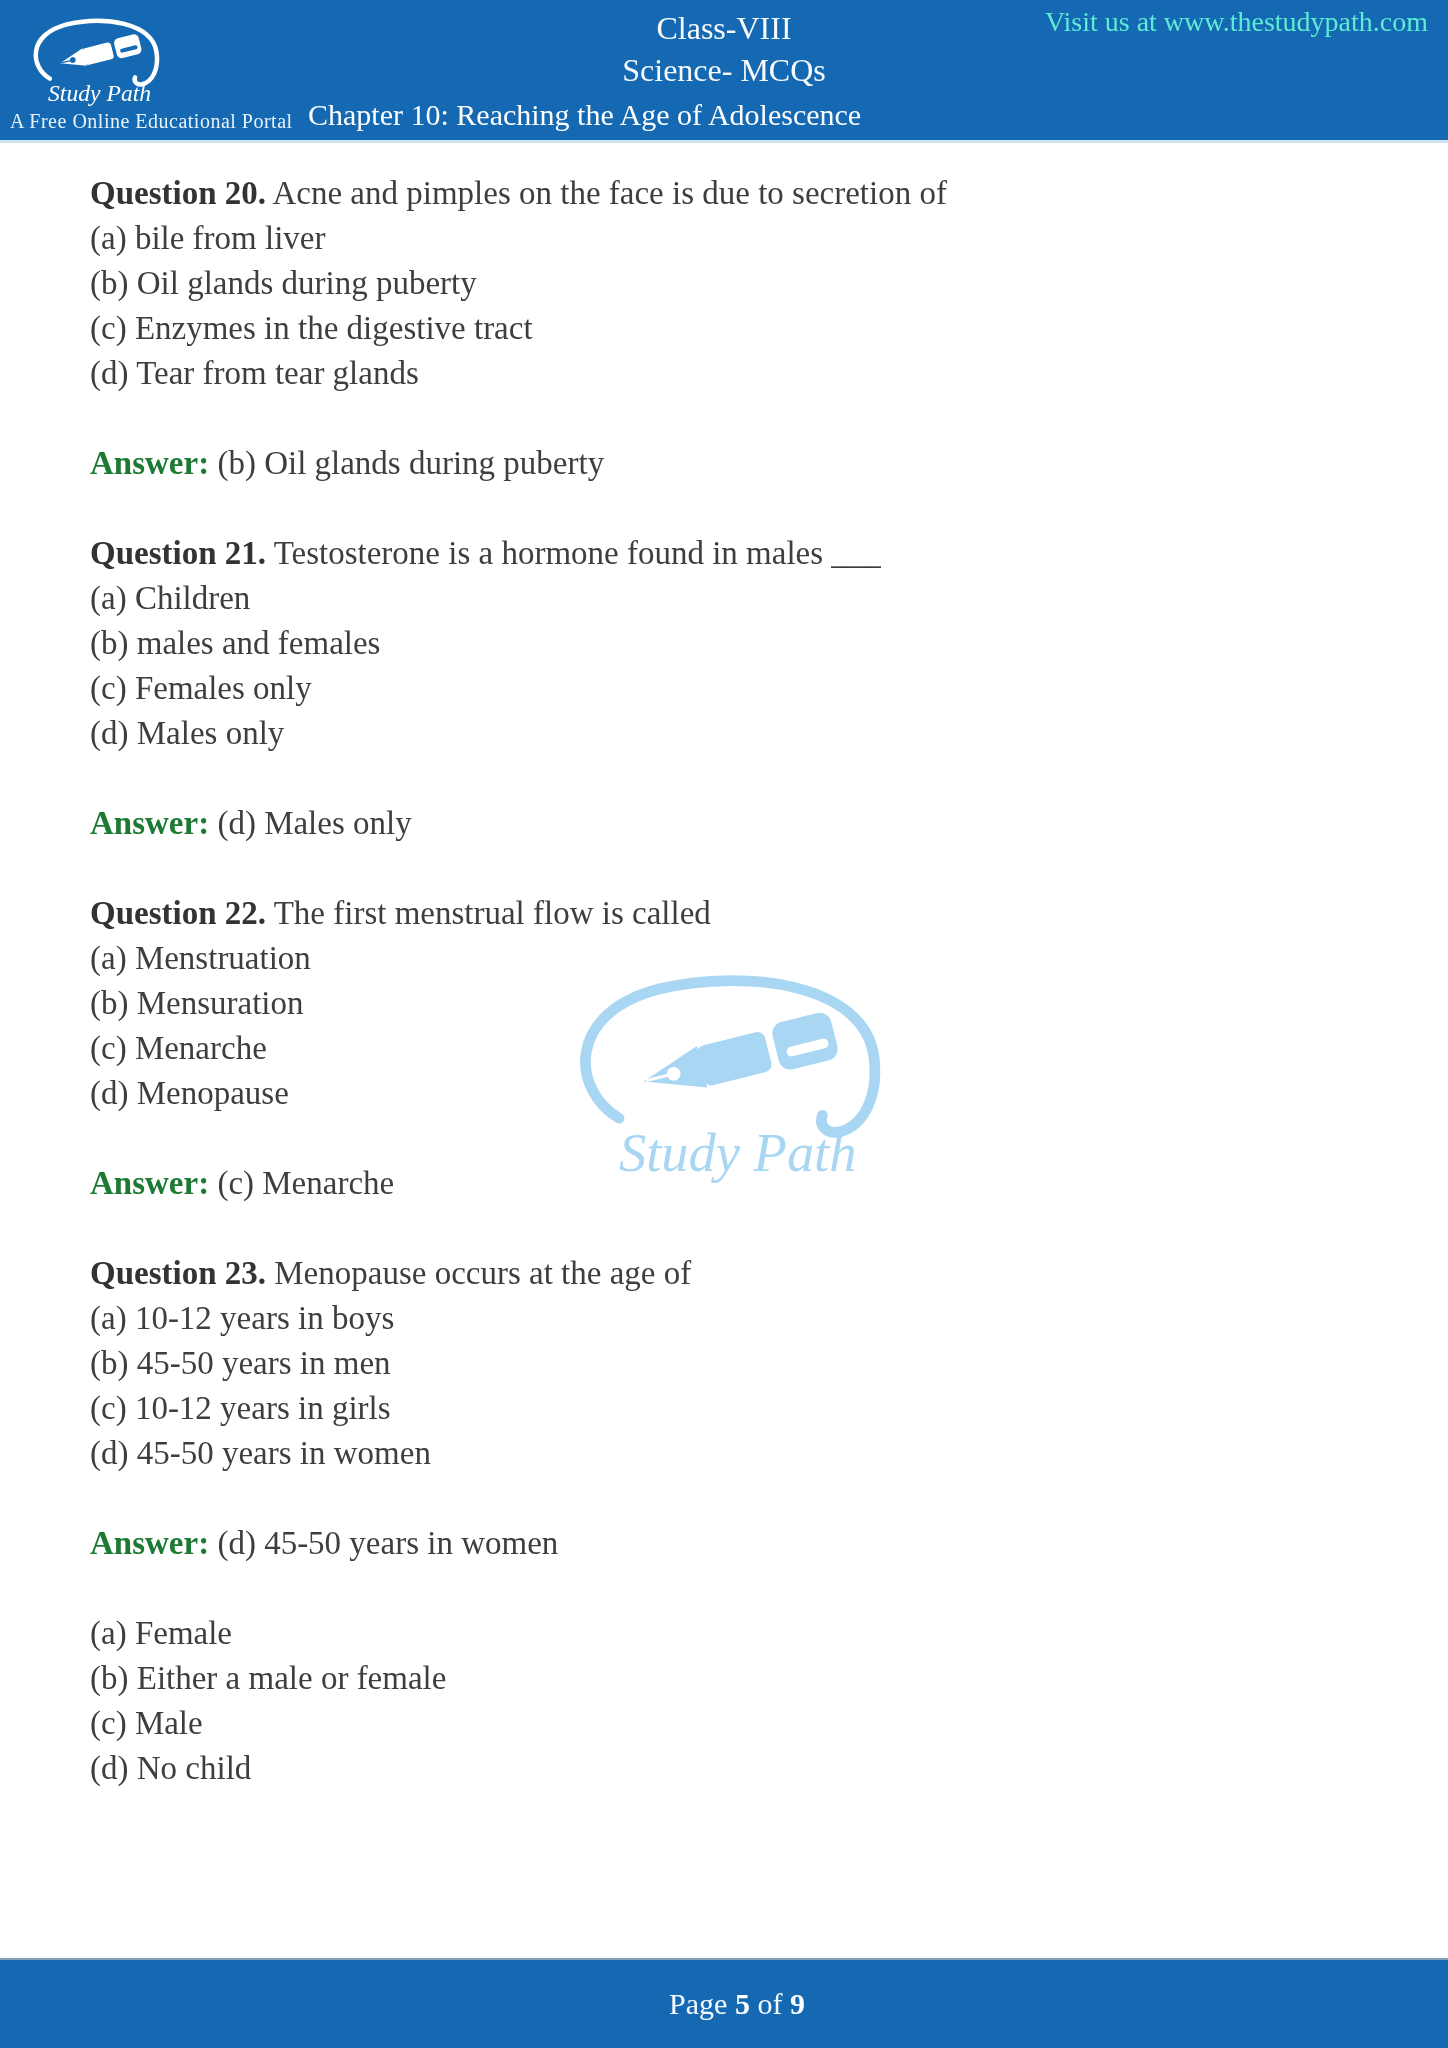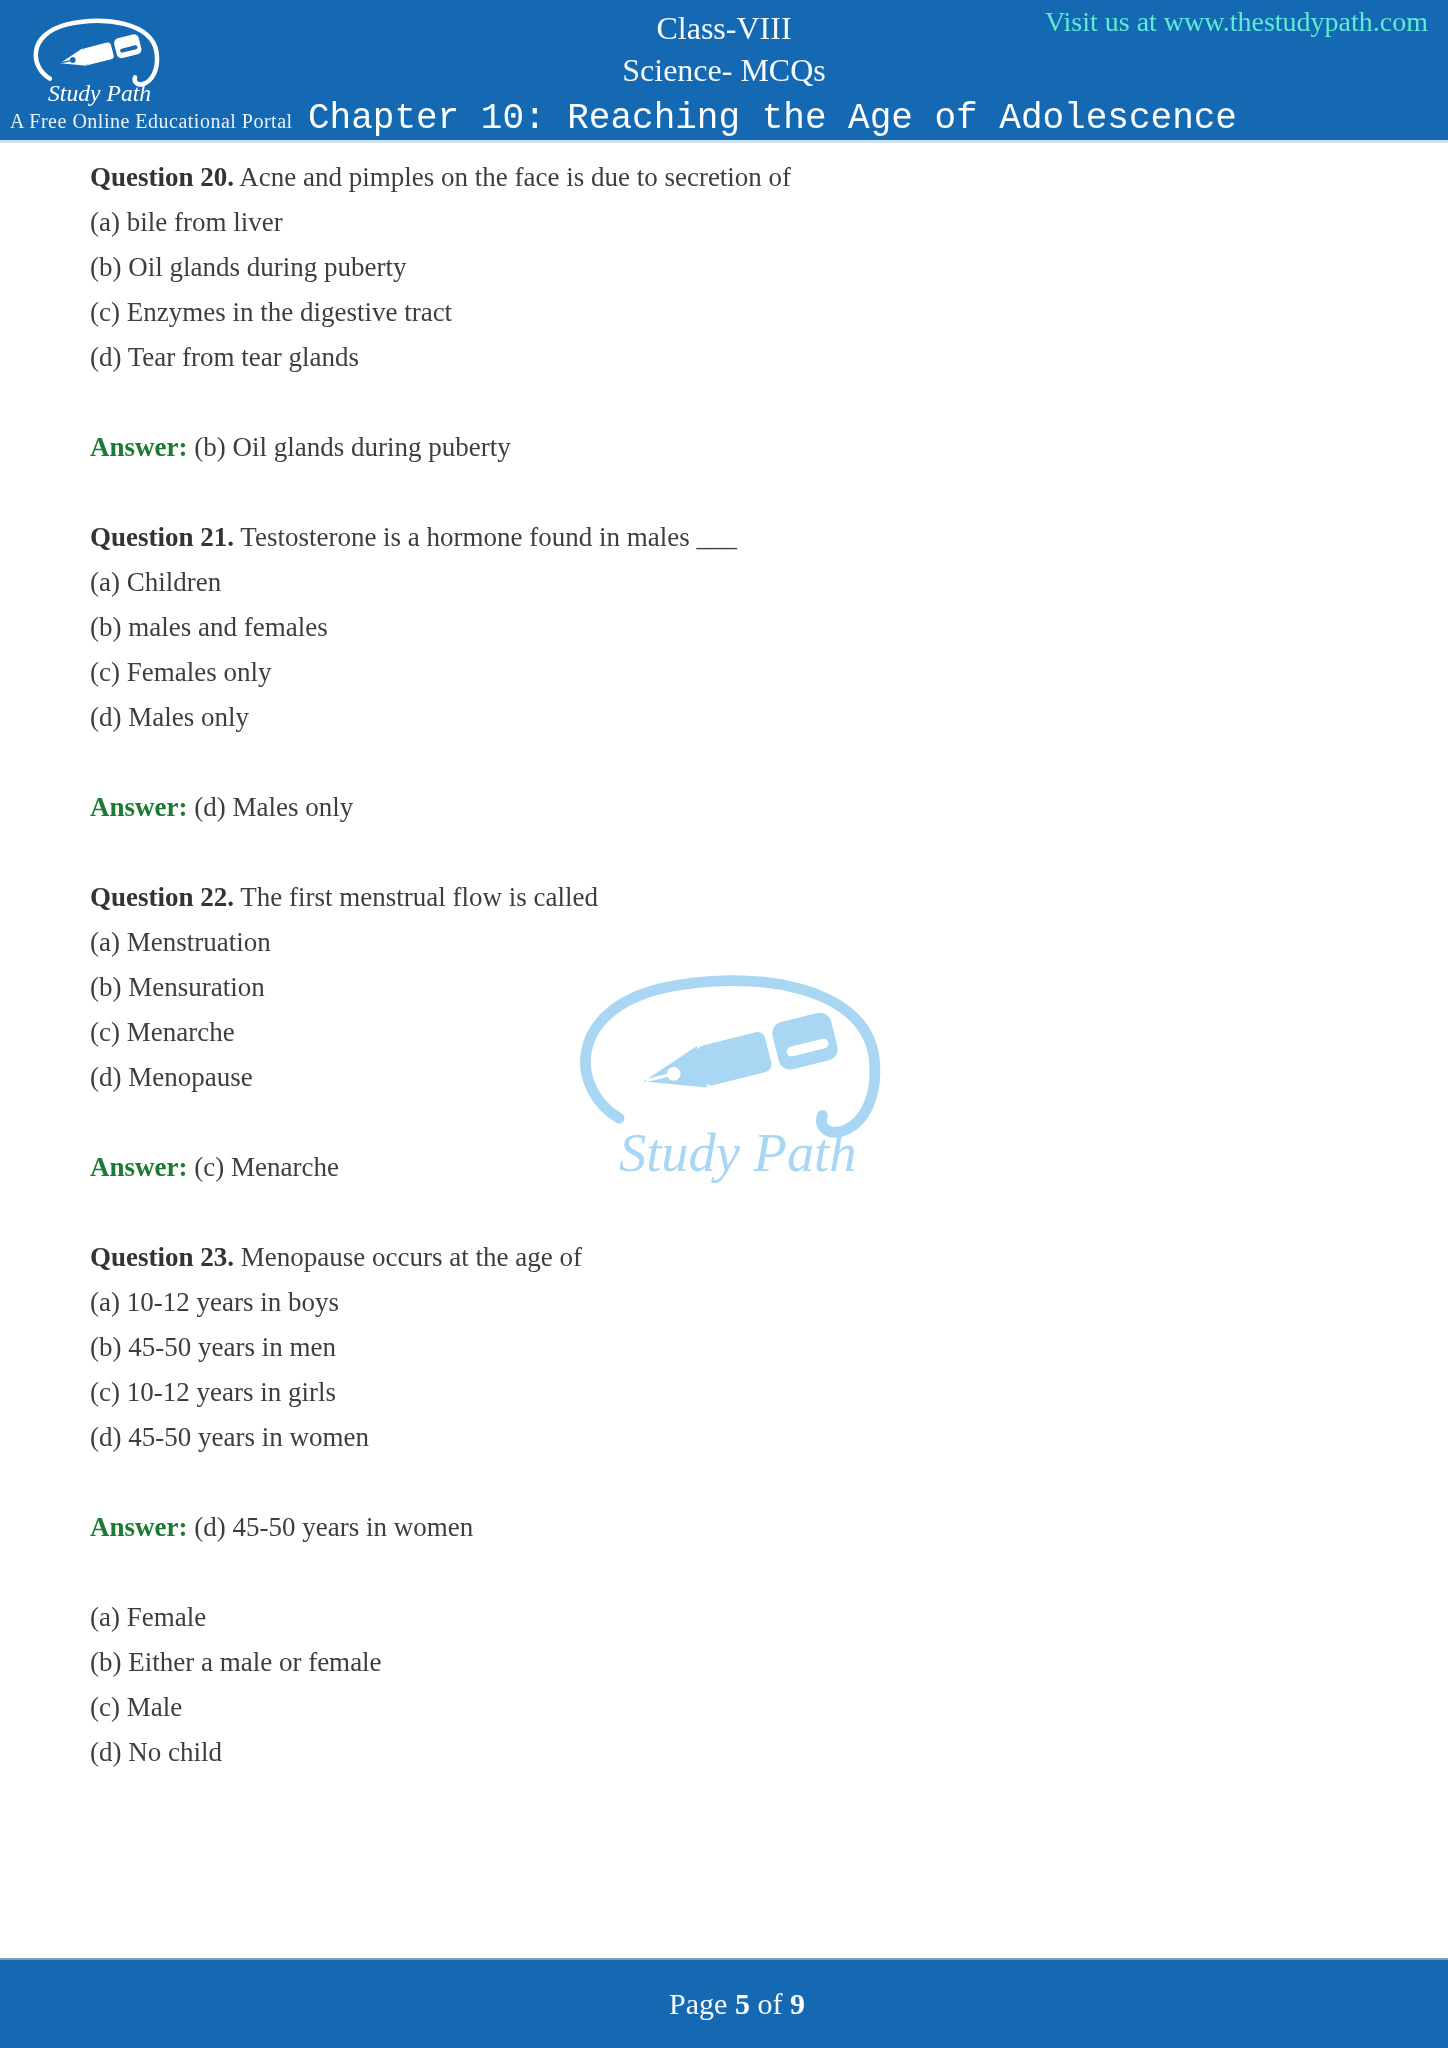--- a/index.html
+++ b/index.html
@@ -19,35 +19,34 @@
   }
   .hdr-class{
     position:absolute;left:0;right:0;top:10px;text-align:center;
     font-size:32px;white-space:nowrap;
   }
   .hdr-subject{
     position:absolute;left:0;right:0;top:52px;text-align:center;
     font-size:32px;white-space:nowrap;
   }
   .hdr-chapter{
-    position:absolute;left:308px;top:98px;font-size:36px;white-space:nowrap;
+    position:absolute;left:308px;top:98px;font-size:30px;white-space:nowrap;
     color:#fdfeff;
-    font-family:Liberation Mono, monospace;
   }
   .hdr-visit{
     position:absolute;right:20px;top:6px;font-size:28px;white-space:nowrap;
     color:#5eead4;
   }
   
   .watermark{position:absolute;left:543px;top:945px;z-index:0;}
   
   .content{
     position:absolute;top:143px;left:90px;right:48px;z-index:1;
-    padding-top:12px;max-width:1310px;
-    font-size:27px;line-height:45px;
+    padding-top:28px;max-width:1310px;
+    font-size:33px;line-height:45px;
   }
   .q-line,.option{margin:0;}
   .q-label{font-weight:bold;color:#333333;}
   .answer-line{margin:45px 0;}
   .a-label{font-weight:bold;color:#1c7a33;}
   .prewrap{white-space:pre-line;}
   .extra-gap{margin-bottom:45px;}
   
   .bottombar{
     position:absolute;left:0;bottom:0;width:100%;height:88px;

